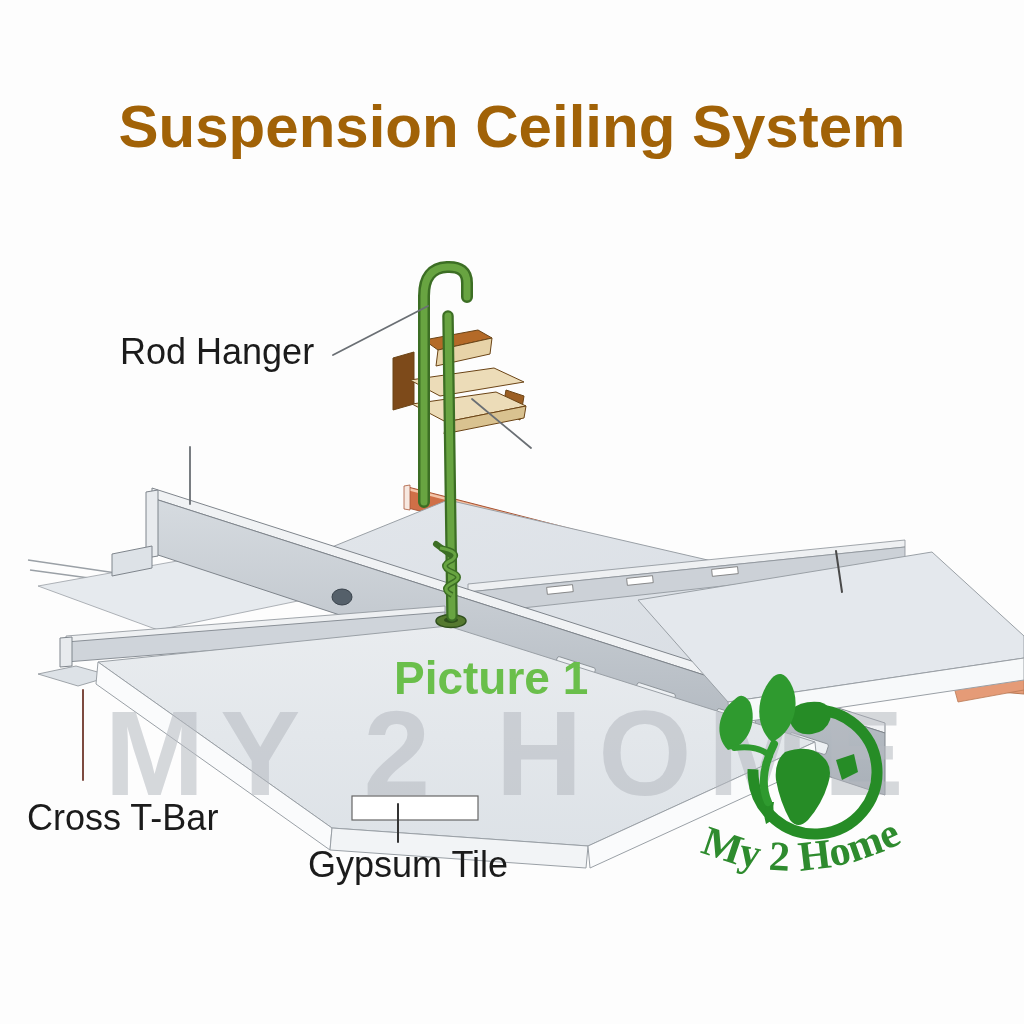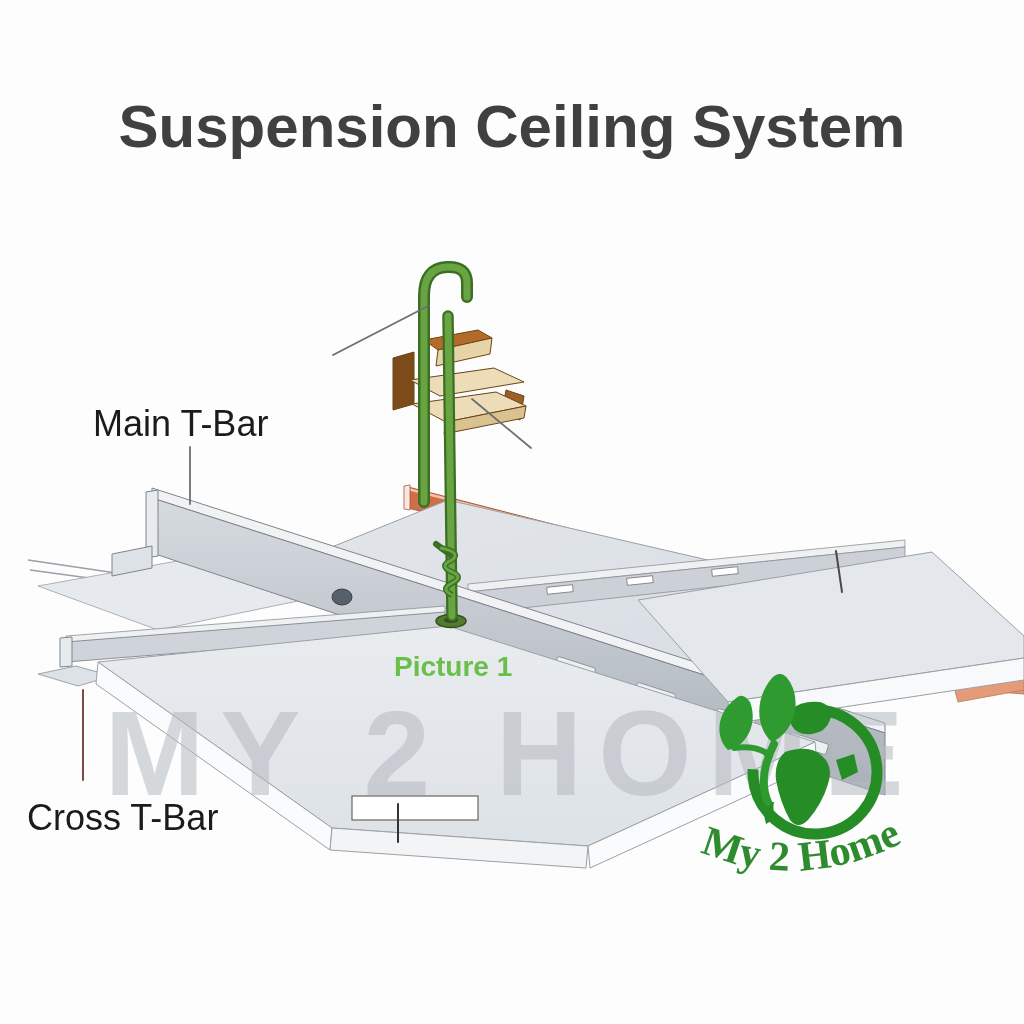--- a/index.html
+++ b/index.html
@@ -1,28 +1,28 @@
 <!DOCTYPE html>
 <html><head>
 <meta charset="utf-8">
 <style>
   html,body{margin:0;padding:0;background:#ffffff;}
   #stage{position:relative;width:1024px;height:1024px;background:#fdfdfd;overflow:hidden;
          font-family:"Liberation Sans", sans-serif;}
   #scene{position:absolute;left:0;top:0;z-index:1;}
   .title{position:absolute;left:512px;top:92px;transform:translateX(-50%);white-space:nowrap;
-         font-size:60px;font-weight:800;letter-spacing:0px;color:#404040;z-index:10;}
+         font-size:60px;font-weight:800;letter-spacing:0px;color:#a16207;z-index:10;}
   .part-label{position:absolute;font-size:36px;font-weight:400;color:#1b1b1b;white-space:nowrap;z-index:10;}
   #lbl-rod-hanger{left:120px;top:331px;}
   #lbl-main-t-bar{left:93px;top:403px;}
   #lbl-adjustable-clip{left:535px;top:427px;}
   #lbl-wall-angle{left:755px;top:504px;}
   #lbl-cross-t-bar{left:27px;top:797px;}
   #lbl-gypsum-tile{left:308px;top:844px;}
-  .caption{position:absolute;left:394px;top:651px;font-size:28px;font-weight:800;color:#6abf4b;z-index:10;white-space:nowrap;}
+  .caption{position:absolute;left:394px;top:651px;font-size:46px;font-weight:800;color:#6abf4b;z-index:10;white-space:nowrap;}
   .watermark{position:absolute;left:512px;top:684px;transform:translateX(-50%);white-space:nowrap;
              font-size:120px;font-weight:700;letter-spacing:16px;color:#b6bac1;opacity:.55;z-index:5;}
   #logo{position:absolute;left:650px;top:652px;z-index:20;}
 </style>
 </head>
 <body>
 
 <div id="stage">
 
   <svg id="scene" width="1024" height="1024" viewBox="0 0 1024 1024">
@@ -133,22 +133,23 @@
       <line x1="472" y1="399" x2="531" y2="448" stroke="#6a6f74" stroke-width="1.8"></line>
       <line x1="836" y1="551" x2="842" y2="592" stroke="#4a4a4a" stroke-width="2"></line>
       <line x1="83" y1="690" x2="83" y2="780" stroke="#7d4b40" stroke-width="2"></line>
       <line x1="398" y1="804" x2="398" y2="842" stroke="#333333" stroke-width="2"></line>
     </g>
   </svg>
 
   <div class="watermark">MY 2 HOME</div>
 
   <div class="title">Suspension Ceiling System</div>
-  <div class="part-label" id="lbl-main-t-bar">Main T-Bar</div>
+  <div class="part-label" id="lbl-rod-hanger">Rod Hanger</div>
   <div class="part-label" id="lbl-cross-t-bar">Cross T-Bar</div>
+  <div class="part-label" id="lbl-gypsum-tile">Gypsum Tile</div>
   <div class="caption">Picture 1</div>
 
   <svg id="logo" width="280" height="265" viewBox="0 0 280 265">
 
     <g>
       <circle cx="165" cy="120" r="62" fill="#ffffff" fill-opacity="0.0"></circle>
       <circle cx="165" cy="120" r="62" fill="none" stroke="#268c26" stroke-width="11" stroke-dasharray="300 96" transform="rotate(265 165 120)"></circle>
       <path d="M135,100 Q160,92 172,104 Q184,114 178,132 Q172,152 158,168 Q148,178 140,168 Q130,150 126,128 Q124,110 135,100 Z" fill="#268c26"></path>
       <path d="M140,58 Q152,48 170,50 Q184,54 180,68 Q176,80 162,82 Q148,84 142,74 Q136,64 140,58 Z" fill="#268c26"></path>
       <path d="M186,108 L204,102 L208,120 L192,128 Z" fill="#268c26"></path>

